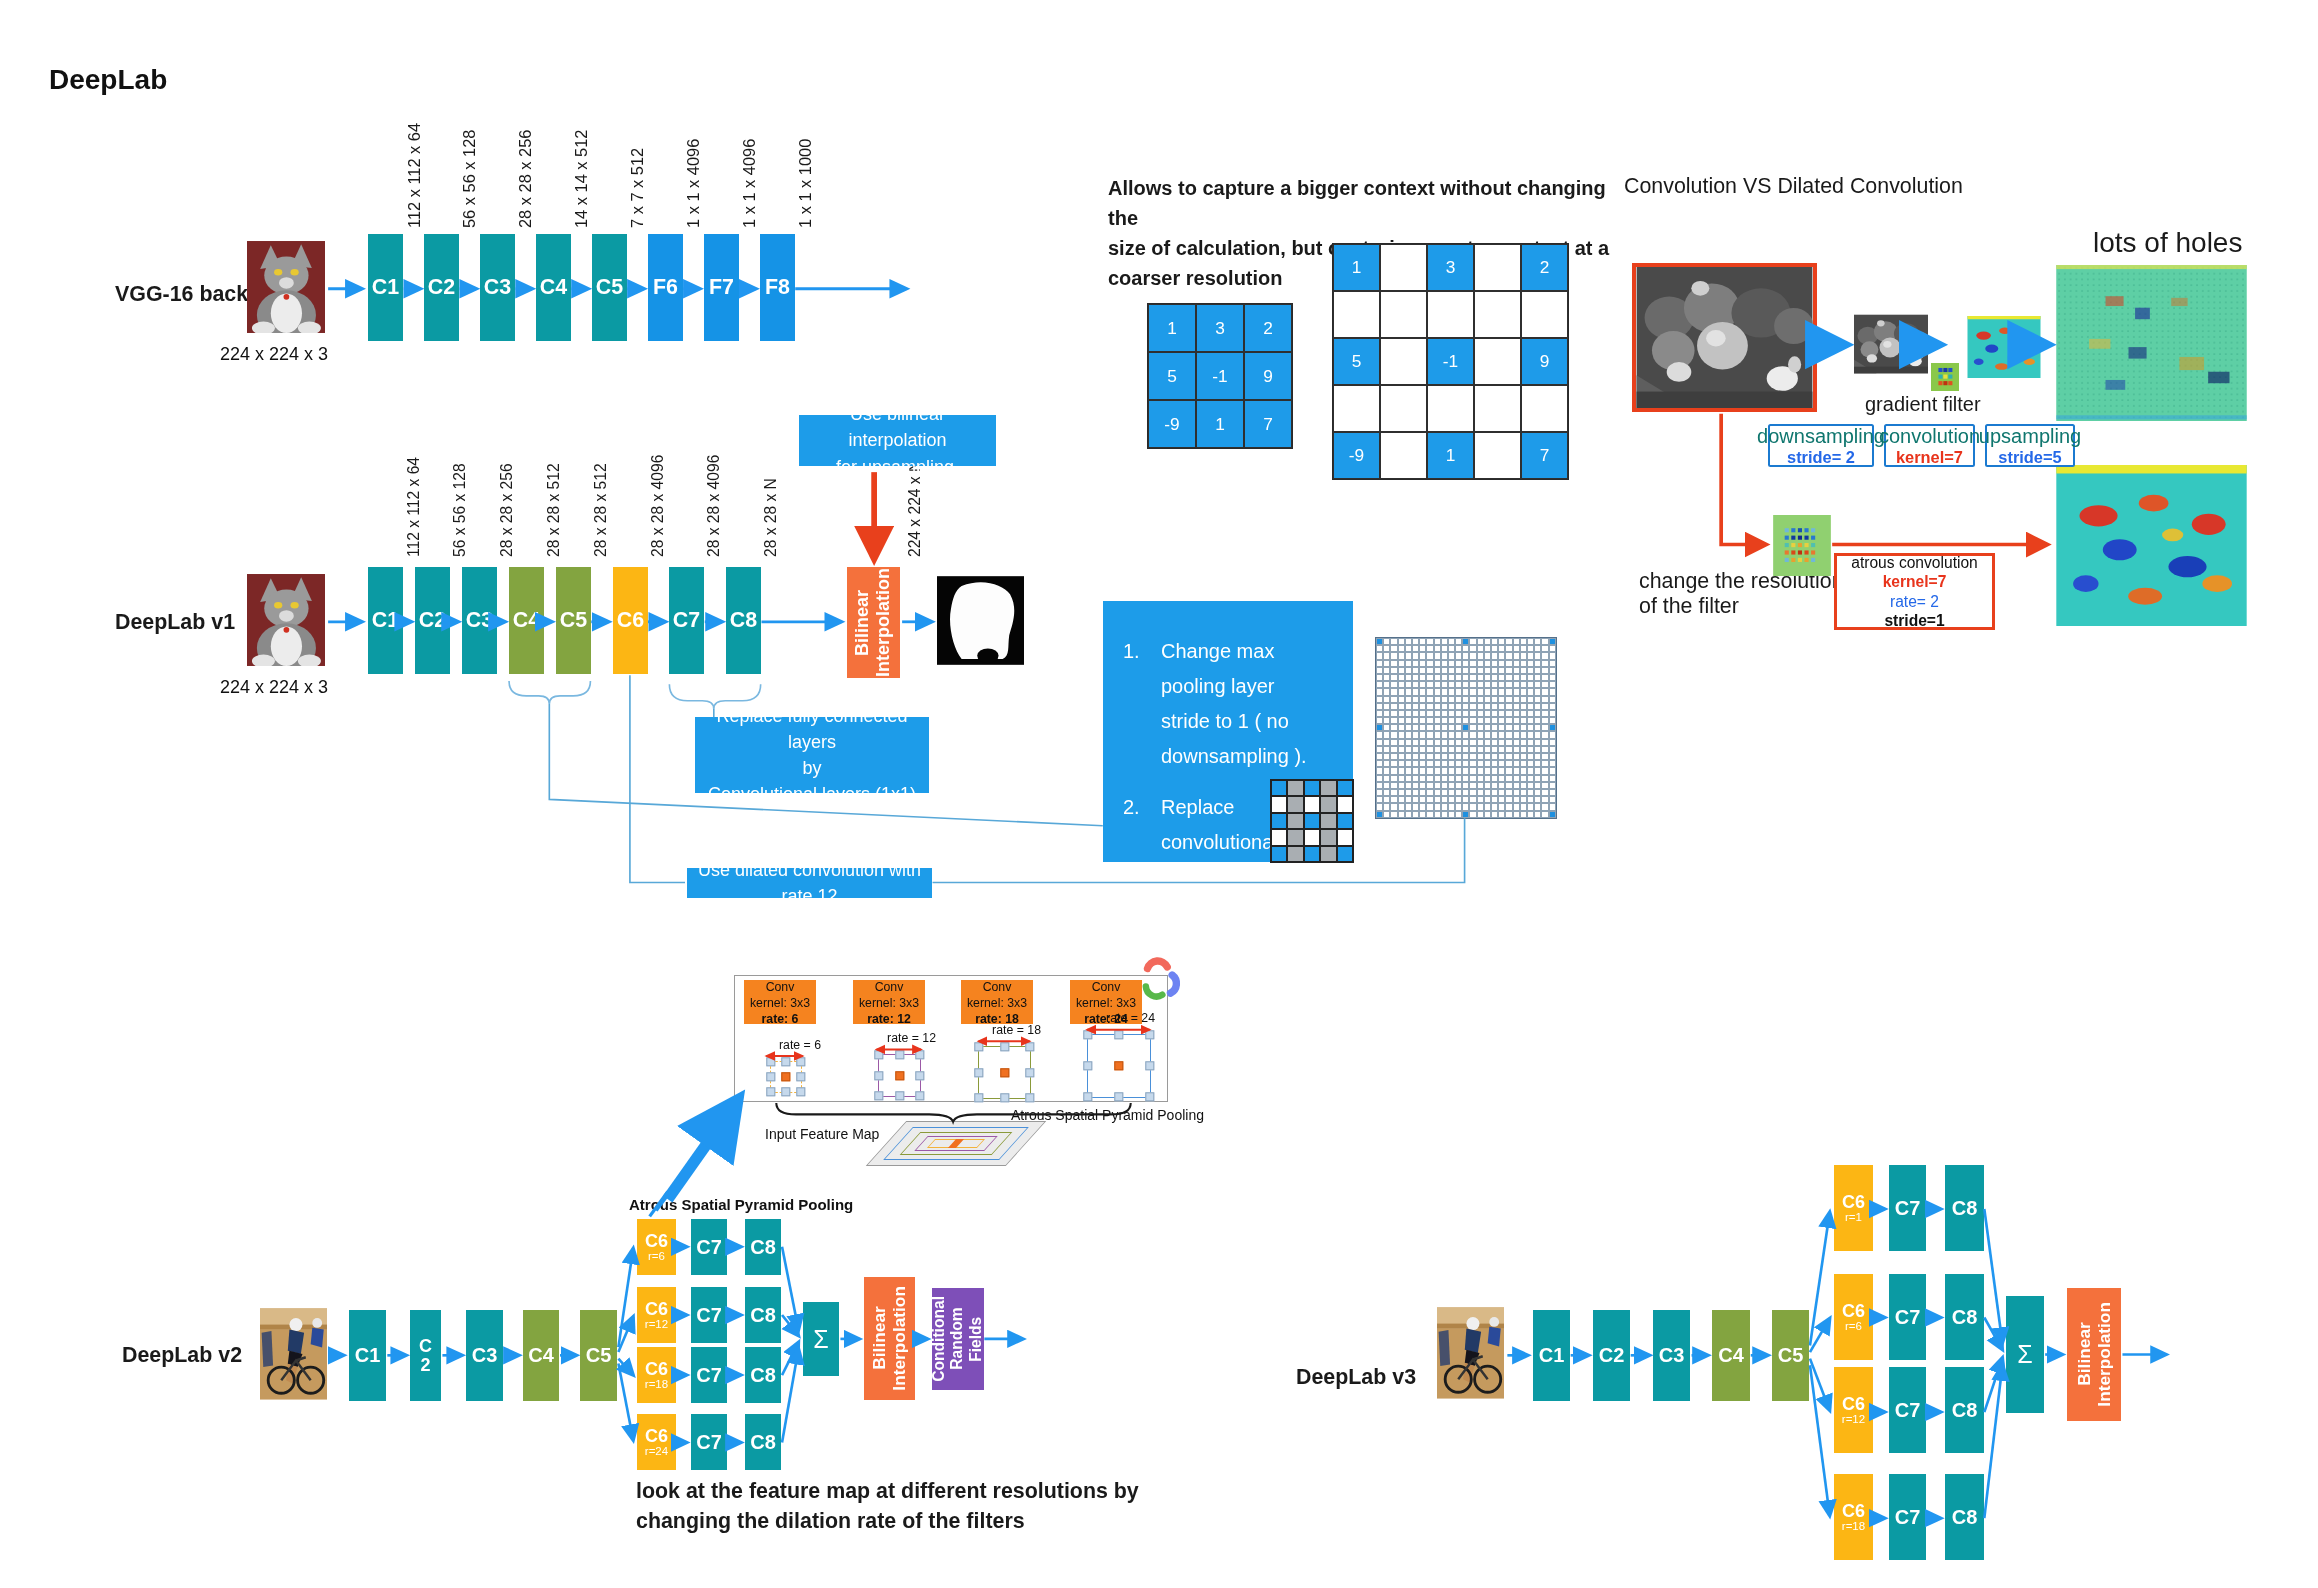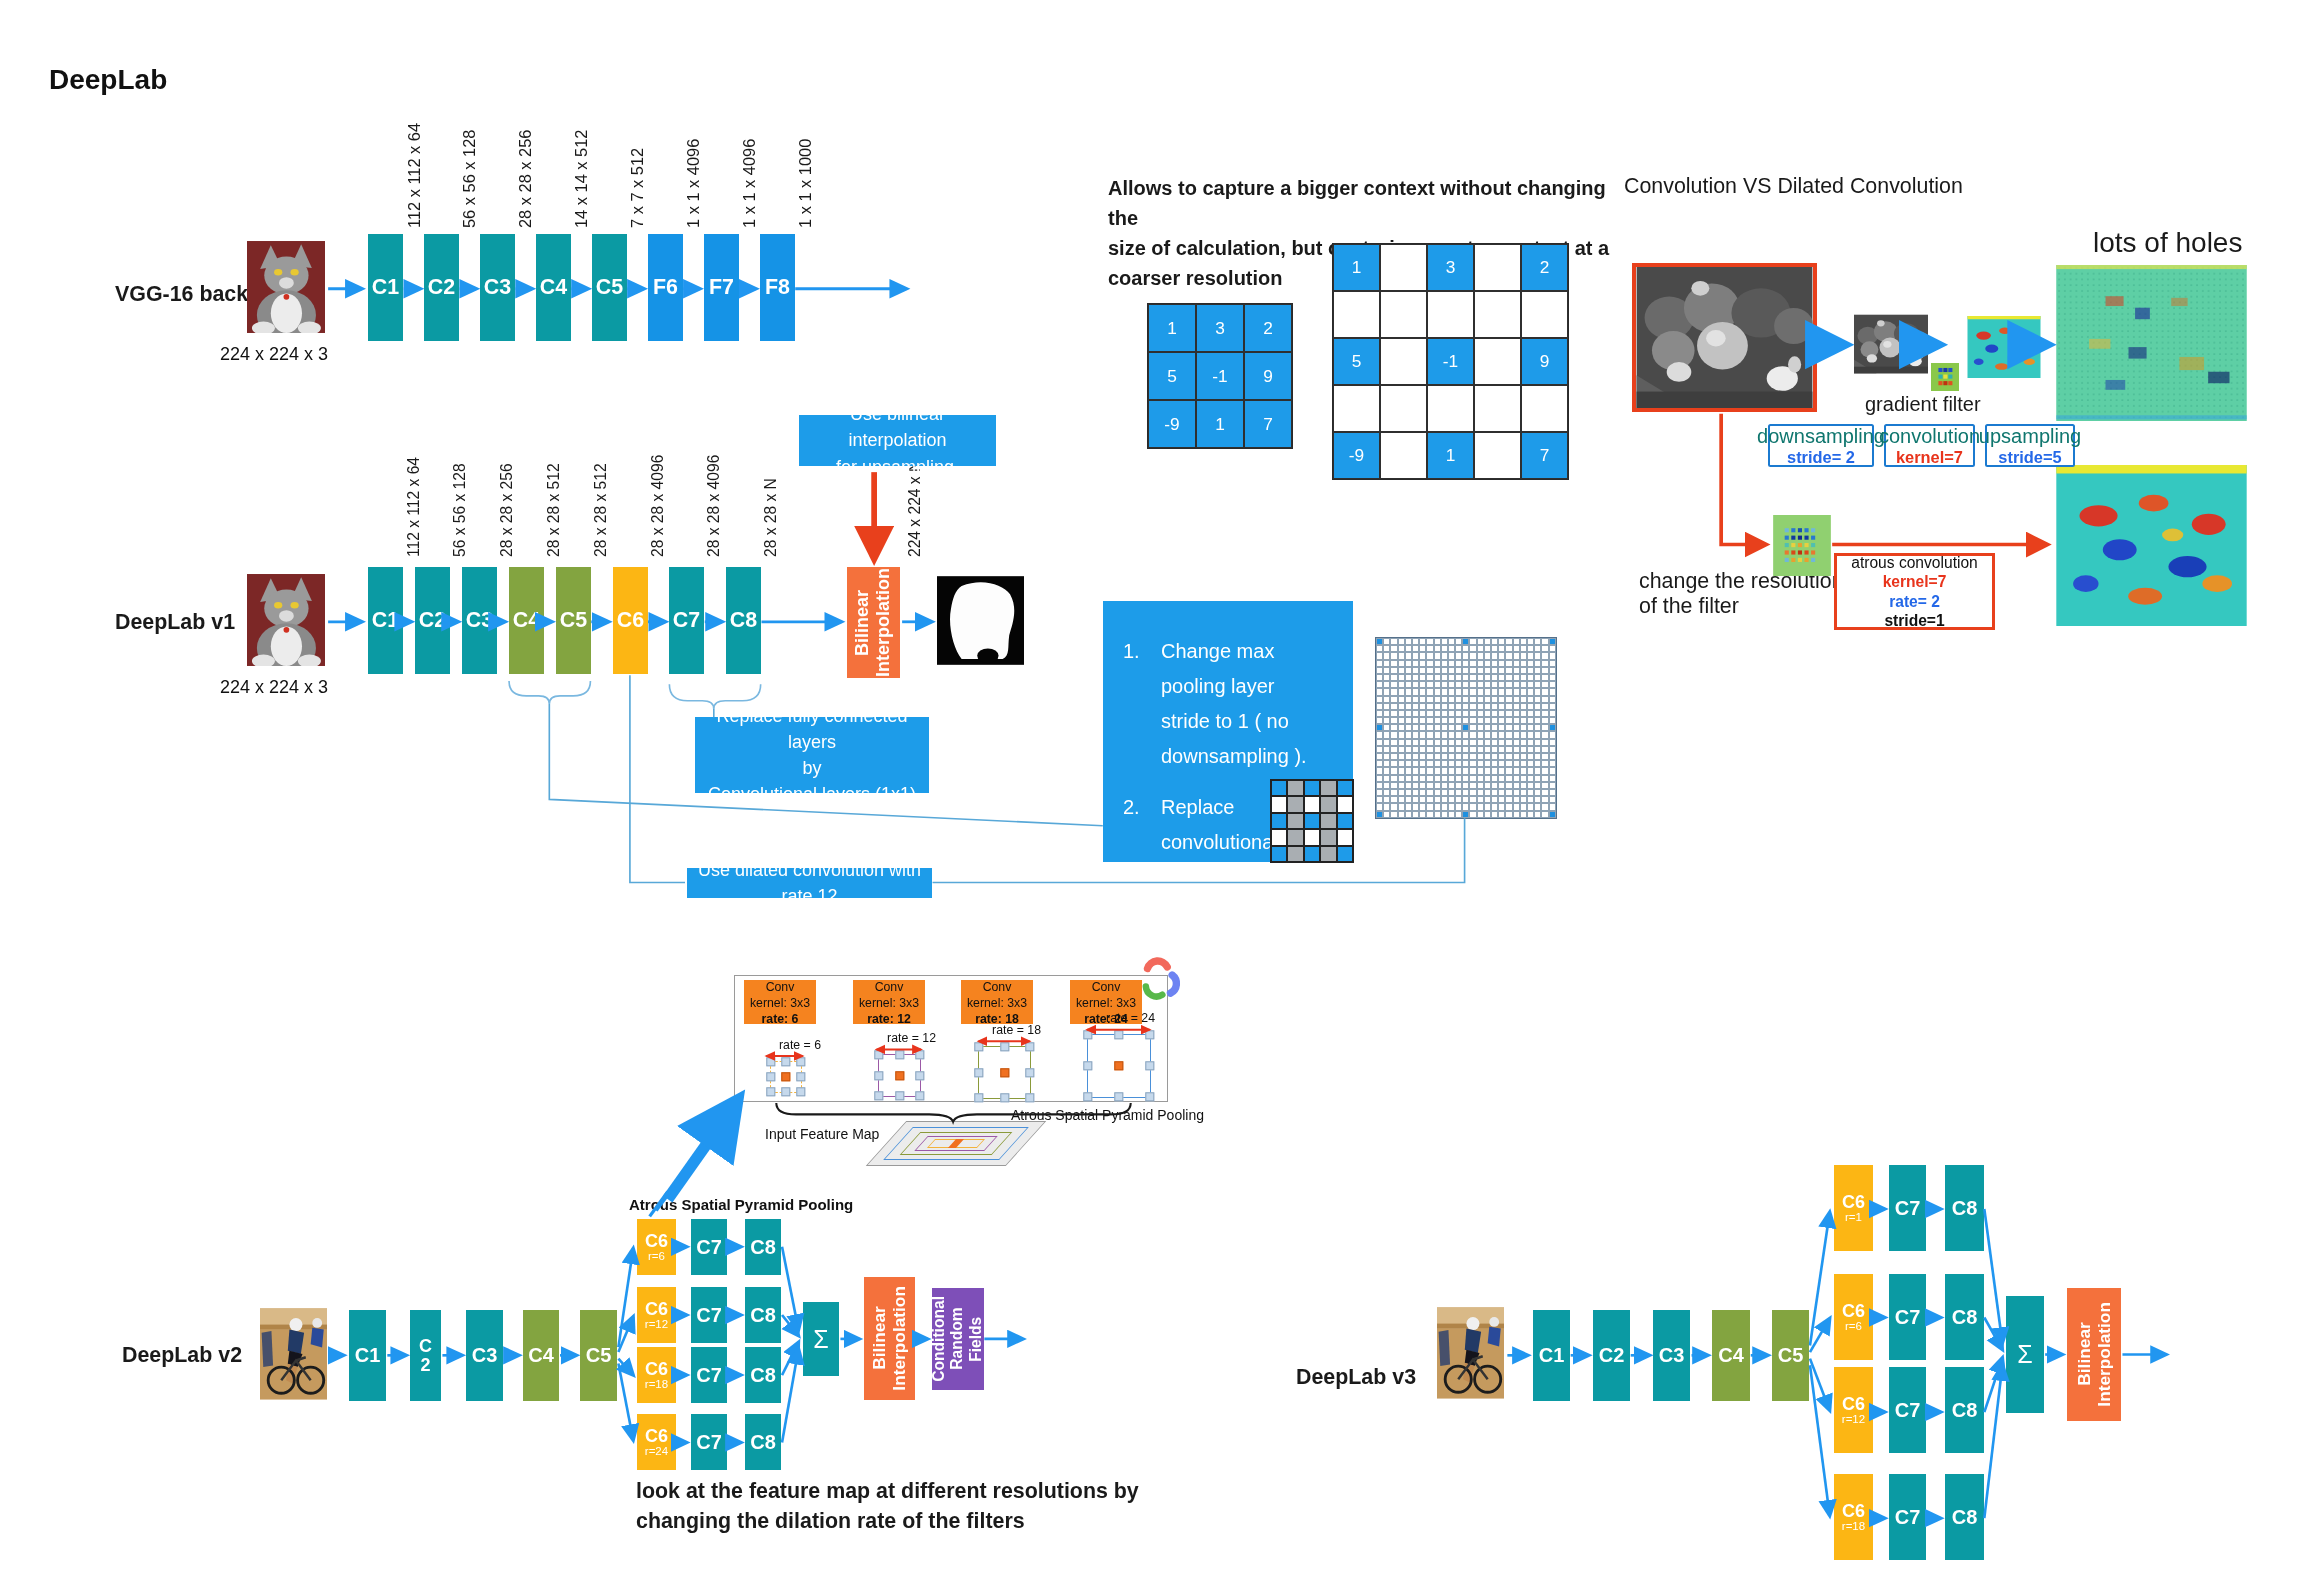--- a/index.html
+++ b/index.html
@@ -1160,21 +1160,21 @@
             <rect x="22" y="52" width="5" height="5" fill="#e8a030"></rect>
             <rect x="30" y="52" width="5" height="5" fill="#e8d040"></rect>
             <rect x="38" y="52" width="5" height="5" fill="#e8a030"></rect>
             <rect x="46" y="52" width="5" height="5" fill="#70b8d8"></rect>
         </g>
       </svg>
     </div>
     <div class="atrousbox" style="left:1834px;top:553px;width:155px;height:71px">
       <span class="black-t">atrous convolution</span>
       <span class="red-t" style="font-weight:700">kernel=7</span>
-      <span class="blue-t" style="font-weight:700">rate= 2</span>
+      <span class="blue-t" style="font-weight:400">rate= 2</span>
       <span class="black-t" style="font-weight:700">stride=1</span>
     </div>
     <div class="secheading" style="left:1639px;top:569px;font-size:21.4px;white-space:pre-line">change the resolution
 of the filter</div>
   </section>
 
   <section>
     <div class="inset" style="left:734px;top:975px;width:432px;height:125px"></div>
 
     <div class="convbox" style="left:744px;top:980px;width:72px;height:44px">

